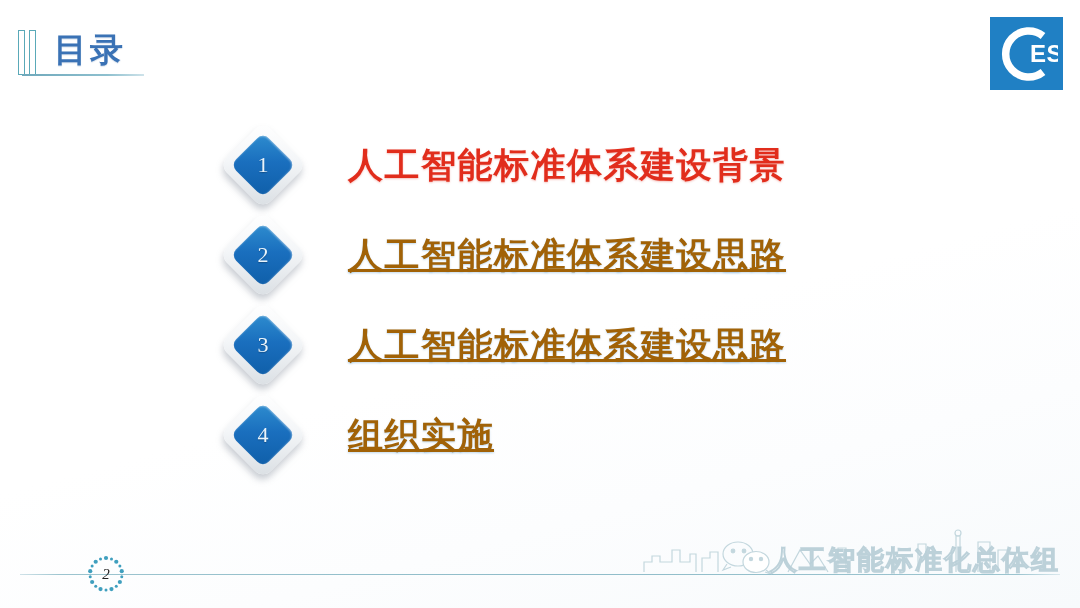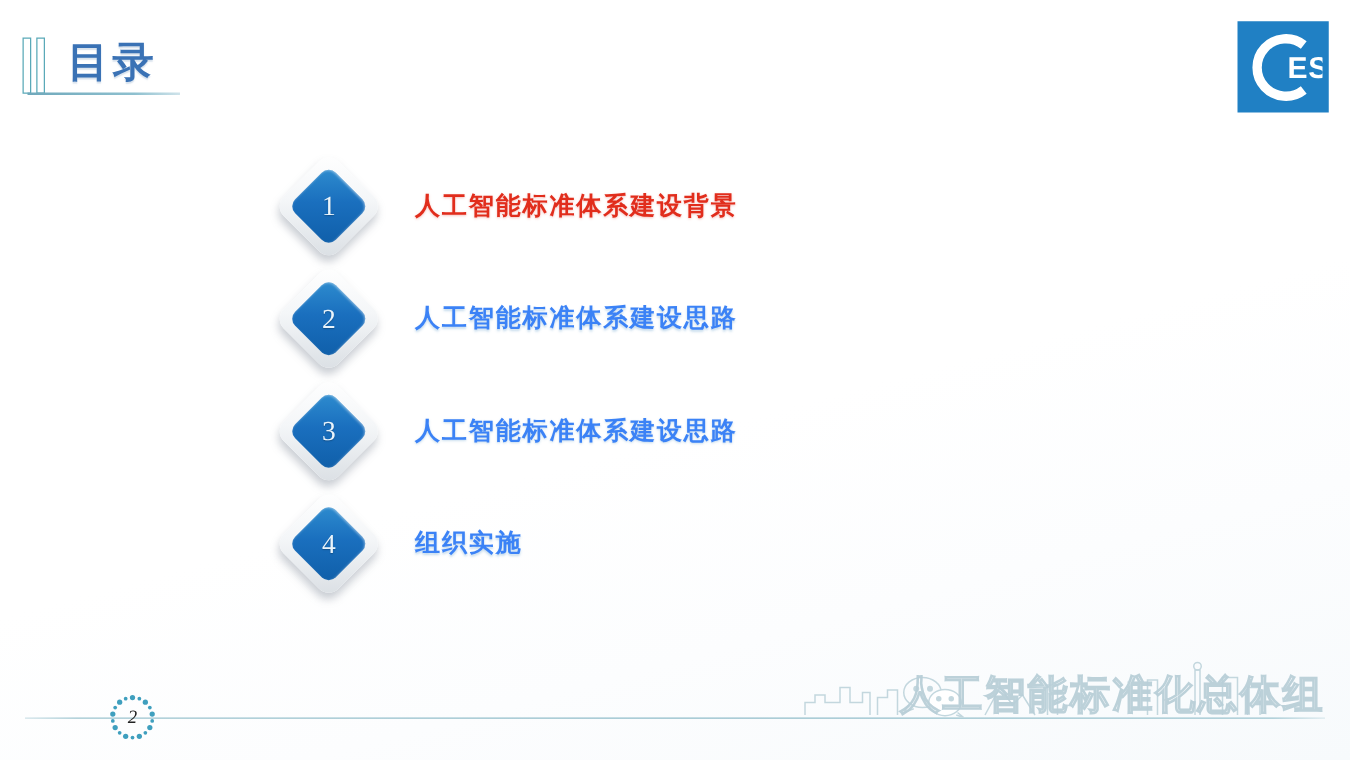--- a/index.html
+++ b/index.html
@@ -85,33 +85,34 @@
   .badge-num {
     position:absolute; left:25px; top:22px;
     width:46px; height:46px;
     display:flex; align-items:center; justify-content:center;
     color:#eaf4fb; font-size:22px; font-weight:400;
     font-family:"Liberation Serif", serif;
     text-shadow:0 1px 1px rgba(0,0,0,.25);
   }
 
   .toc-label {
-    margin-left:25px;
-    font-size:20px; font-weight:bold;
+    margin-left:41px;
+    font-size:35px; font-weight:bold;
     letter-spacing:1.5px;
     line-height:40px;
     white-space:nowrap;
   }
   .toc-label.red {
     color:#e12d1c;
     text-shadow:0 1px 2px rgba(230,120,110,.45);
   }
   .toc-label.blue {
-    color:#3b82f6;
+    color:#a16207;
     text-shadow:0 1px 2px rgba(120,170,210,.45);
+    text-decoration:underline;
   }
 
   
   .footer { position:absolute; left:0; bottom:0; width:1080px; height:90px; }
 
   .footer-rule {
     position:absolute; left:20px; bottom:33px;
     width:1040px; height:1.5px;
     background:linear-gradient(90deg,#cfe2e8 0%,#9cc4cf 4%,#8fbcc9 50%,#9cc4cf 96%,#dbe9ee 100%);
   }
@@ -126,21 +127,21 @@
     font-family:"Liberation Serif", serif;
     font-size:15px; font-style:italic; color:#222;
   }
 
   .watermark {
     position:absolute; right:12px; bottom:22px;
     width:430px; height:60px;
   }
   .wm-text {
     position:absolute; right:8px; bottom:8px;
-    font-size:32px; font-weight:bold;
+    font-size:27px; font-weight:bold;
     letter-spacing:2px;
     color:transparent;
     -webkit-text-stroke:1px #b9cfd8;
     opacity:.95;
     white-space:nowrap;
   }
 </style>
 </head>
 <body>
 

